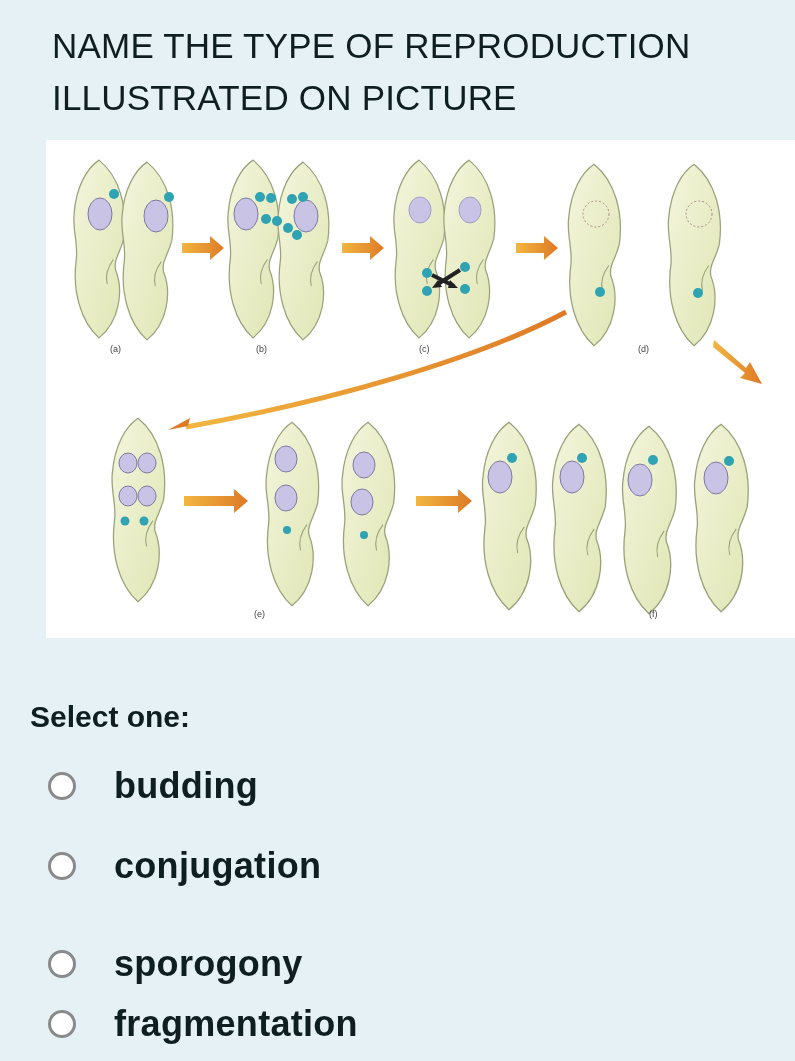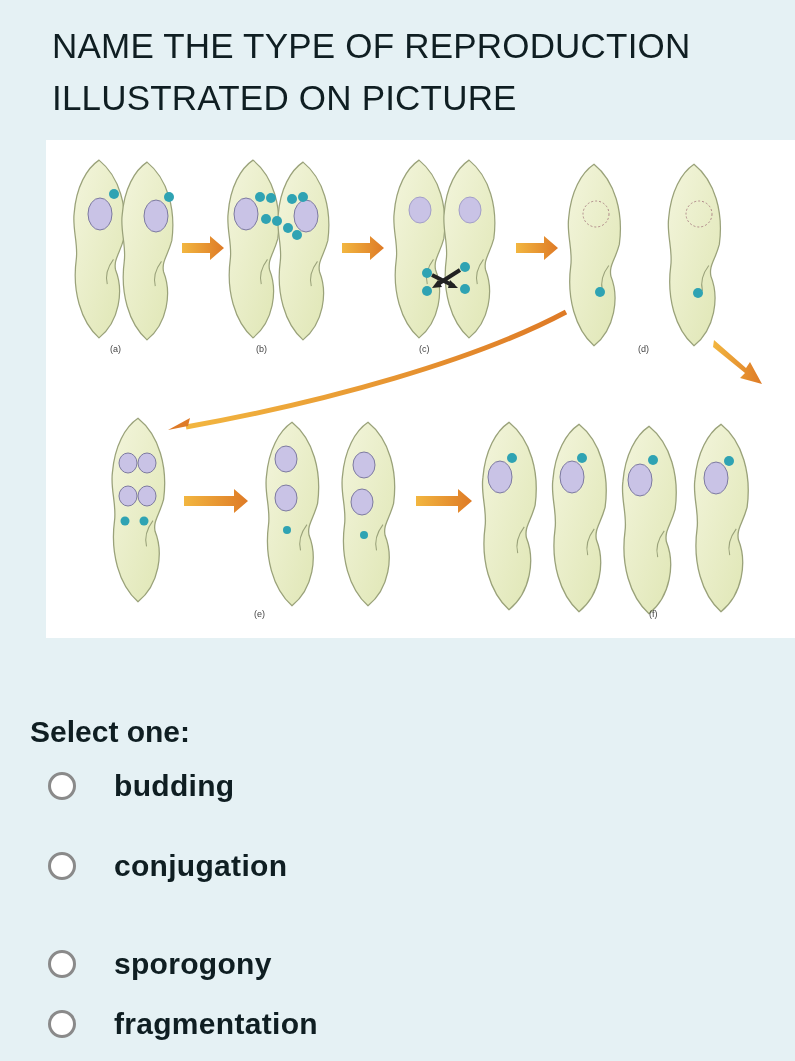--- a/index.html
+++ b/index.html
@@ -16,33 +16,33 @@
     letter-spacing: 0.2px; text-transform: uppercase; margin-left: 22px;
   }
   .figure {
     position: absolute; left: 46px; top: 140px; width: 749px; height: 498px;
     background: #ffffff;
   }
   .figure svg { display: block; }
   .fig-label { font-family: "Liberation Sans", sans-serif; font-size: 9px; fill: #444; }
   .select-prompt {
     position: absolute; left: 30px; top: 700px;
-    font-size: 30px; font-weight: 700; color: #0f1e22; margin-top: 15px;
+    font-size: 30px; font-weight: 700; color: #0f1e22;
   }
   .options { position: absolute; left: 0; top: 750px; width: 795px; }
   .option {
     position: absolute; left: 48px; height: 60px; display: flex; align-items: center; cursor: pointer;
   }
   .radio {
     width: 28px; height: 28px; border-radius: 50%;
     border: 3px solid #8a8a8a; background: #ffffff; box-sizing: border-box;
   }
   .option-label {
     position: absolute; left: 66px; white-space: nowrap;
-    font-size: 30px; font-weight: 700; color: #0f1e22; letter-spacing: 0.3px;
+    font-size: 36px; font-weight: 700; color: #0f1e22; letter-spacing: 0.3px;
   }
 </style>
 </head>
 <body>
 
 <div class="question">NAME THE TYPE OF REPRODUCTION ILLUSTRATED ON PICTURE</div>
 
 <div class="figure">
   <svg width="749" height="498" viewBox="0 0 749 498" xmlns="http://www.w3.org/2000/svg">
     <defs>

